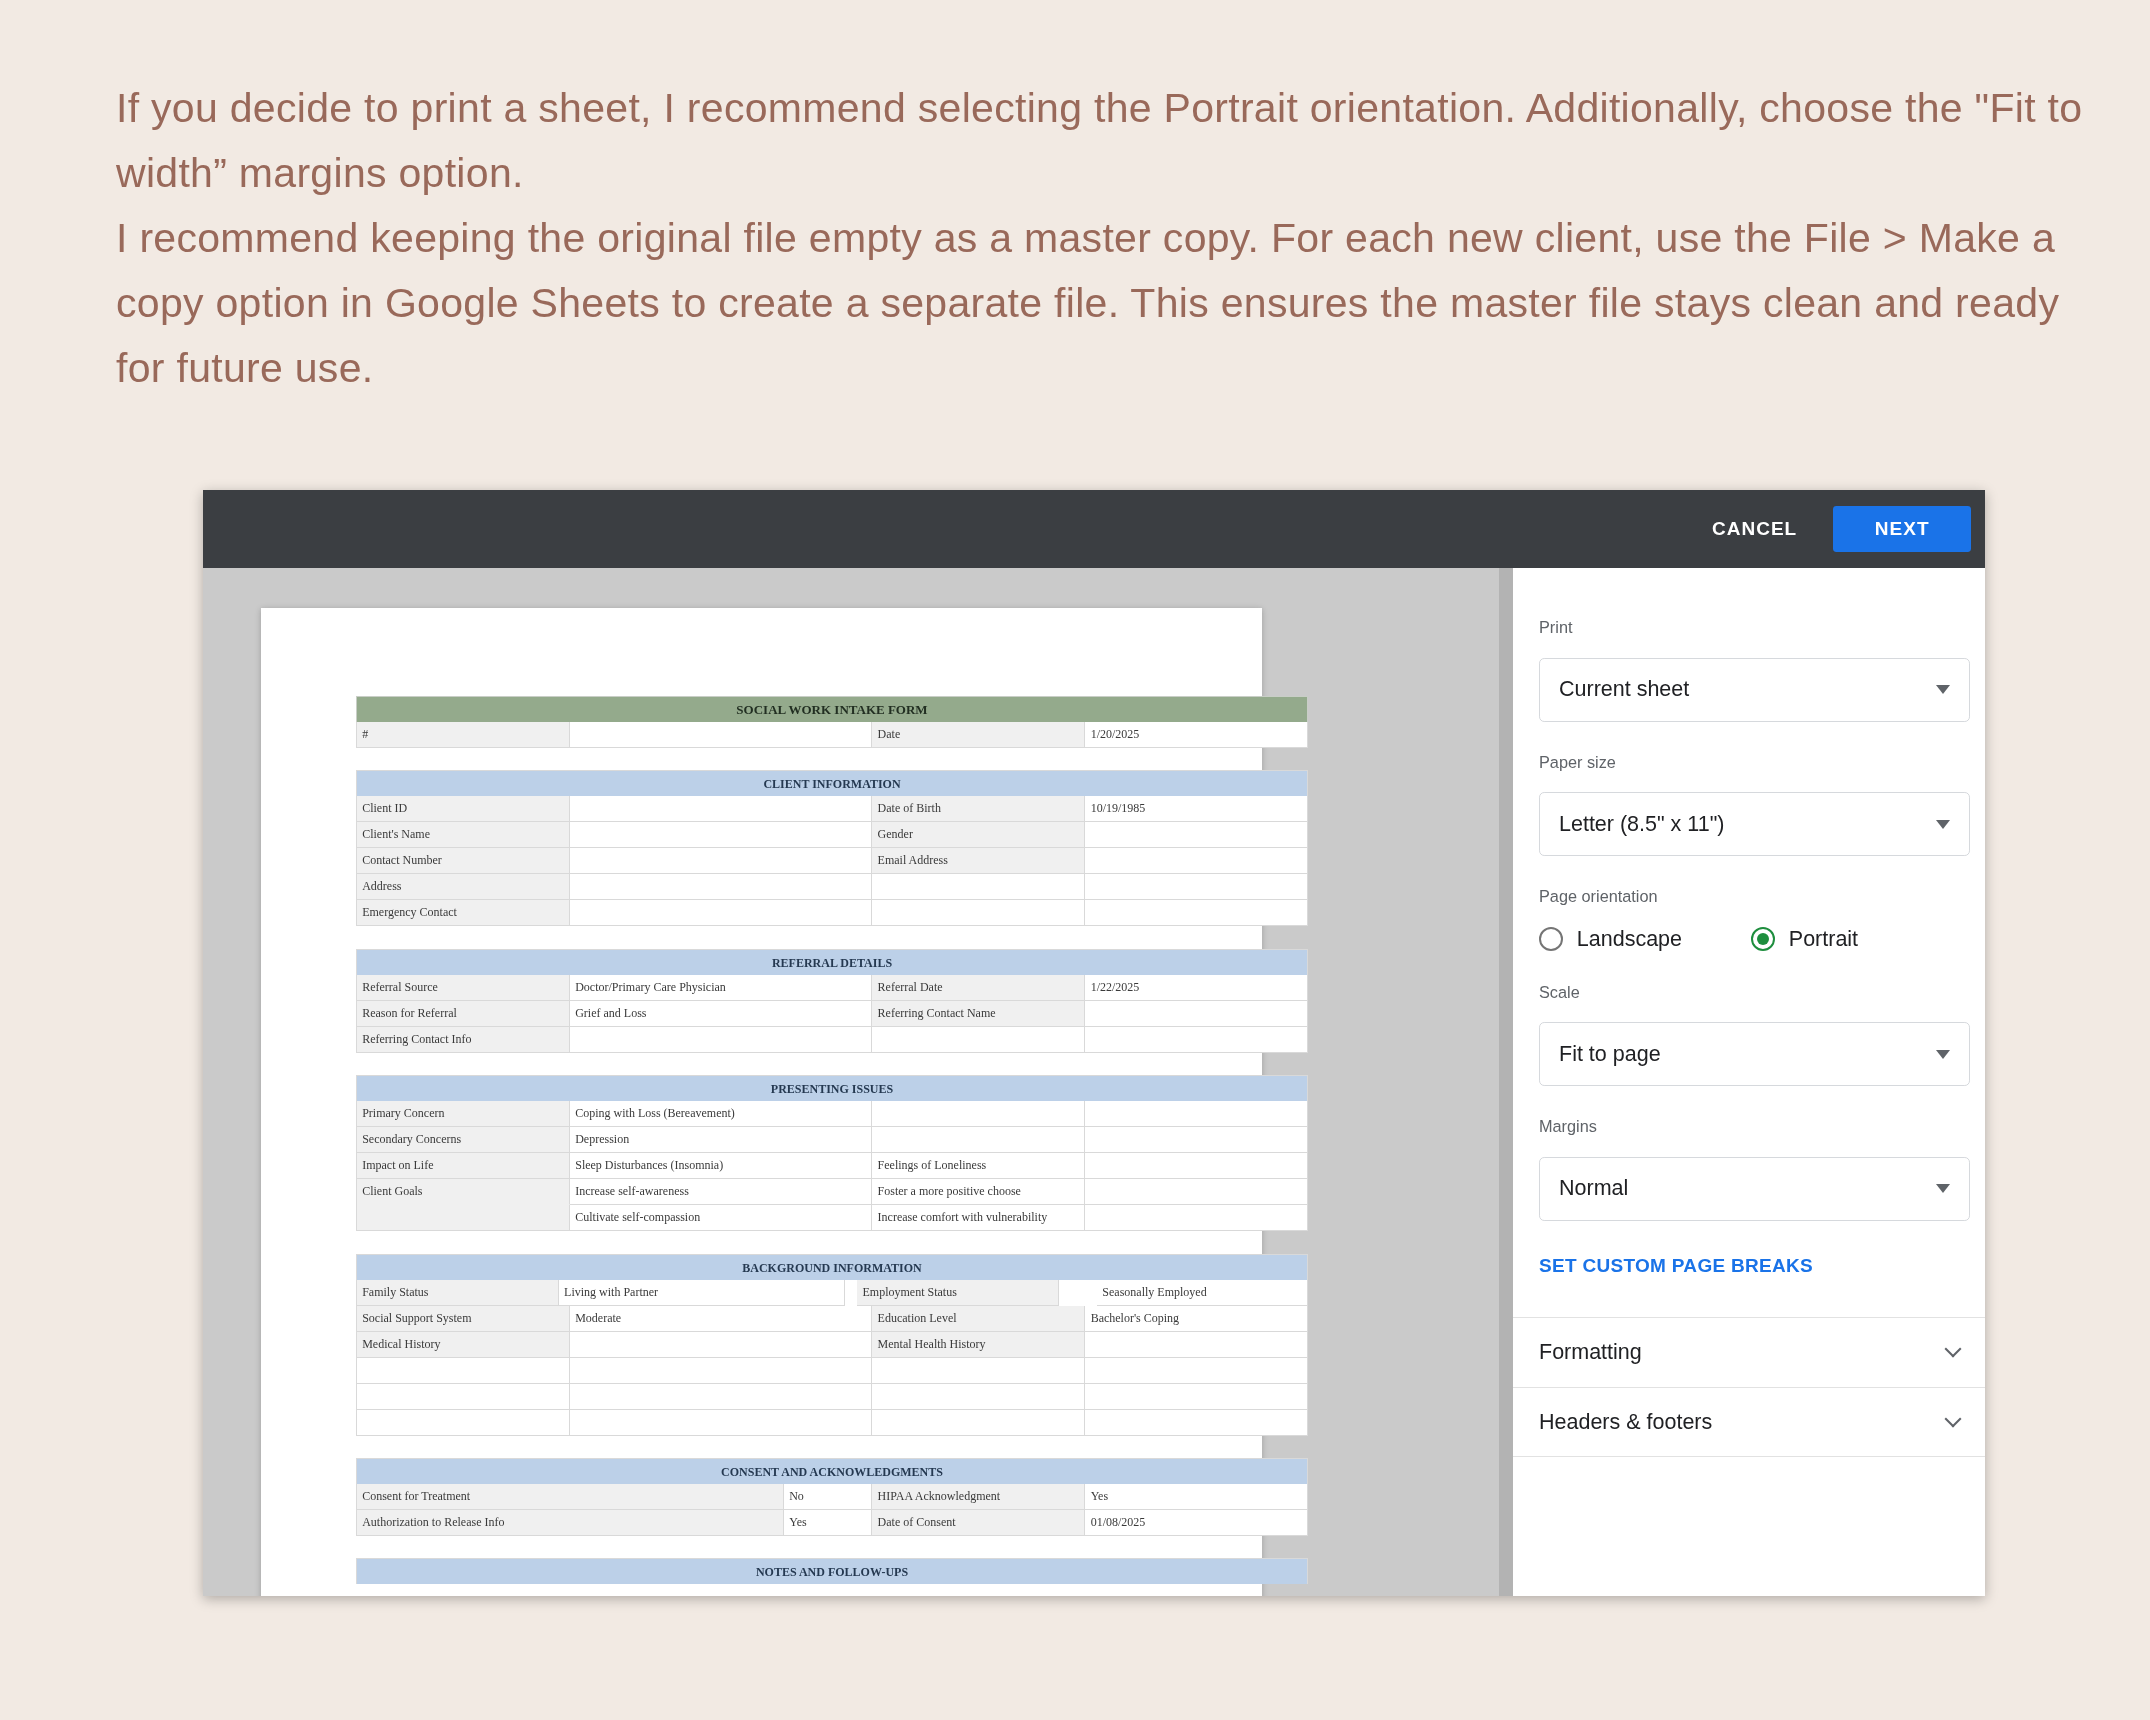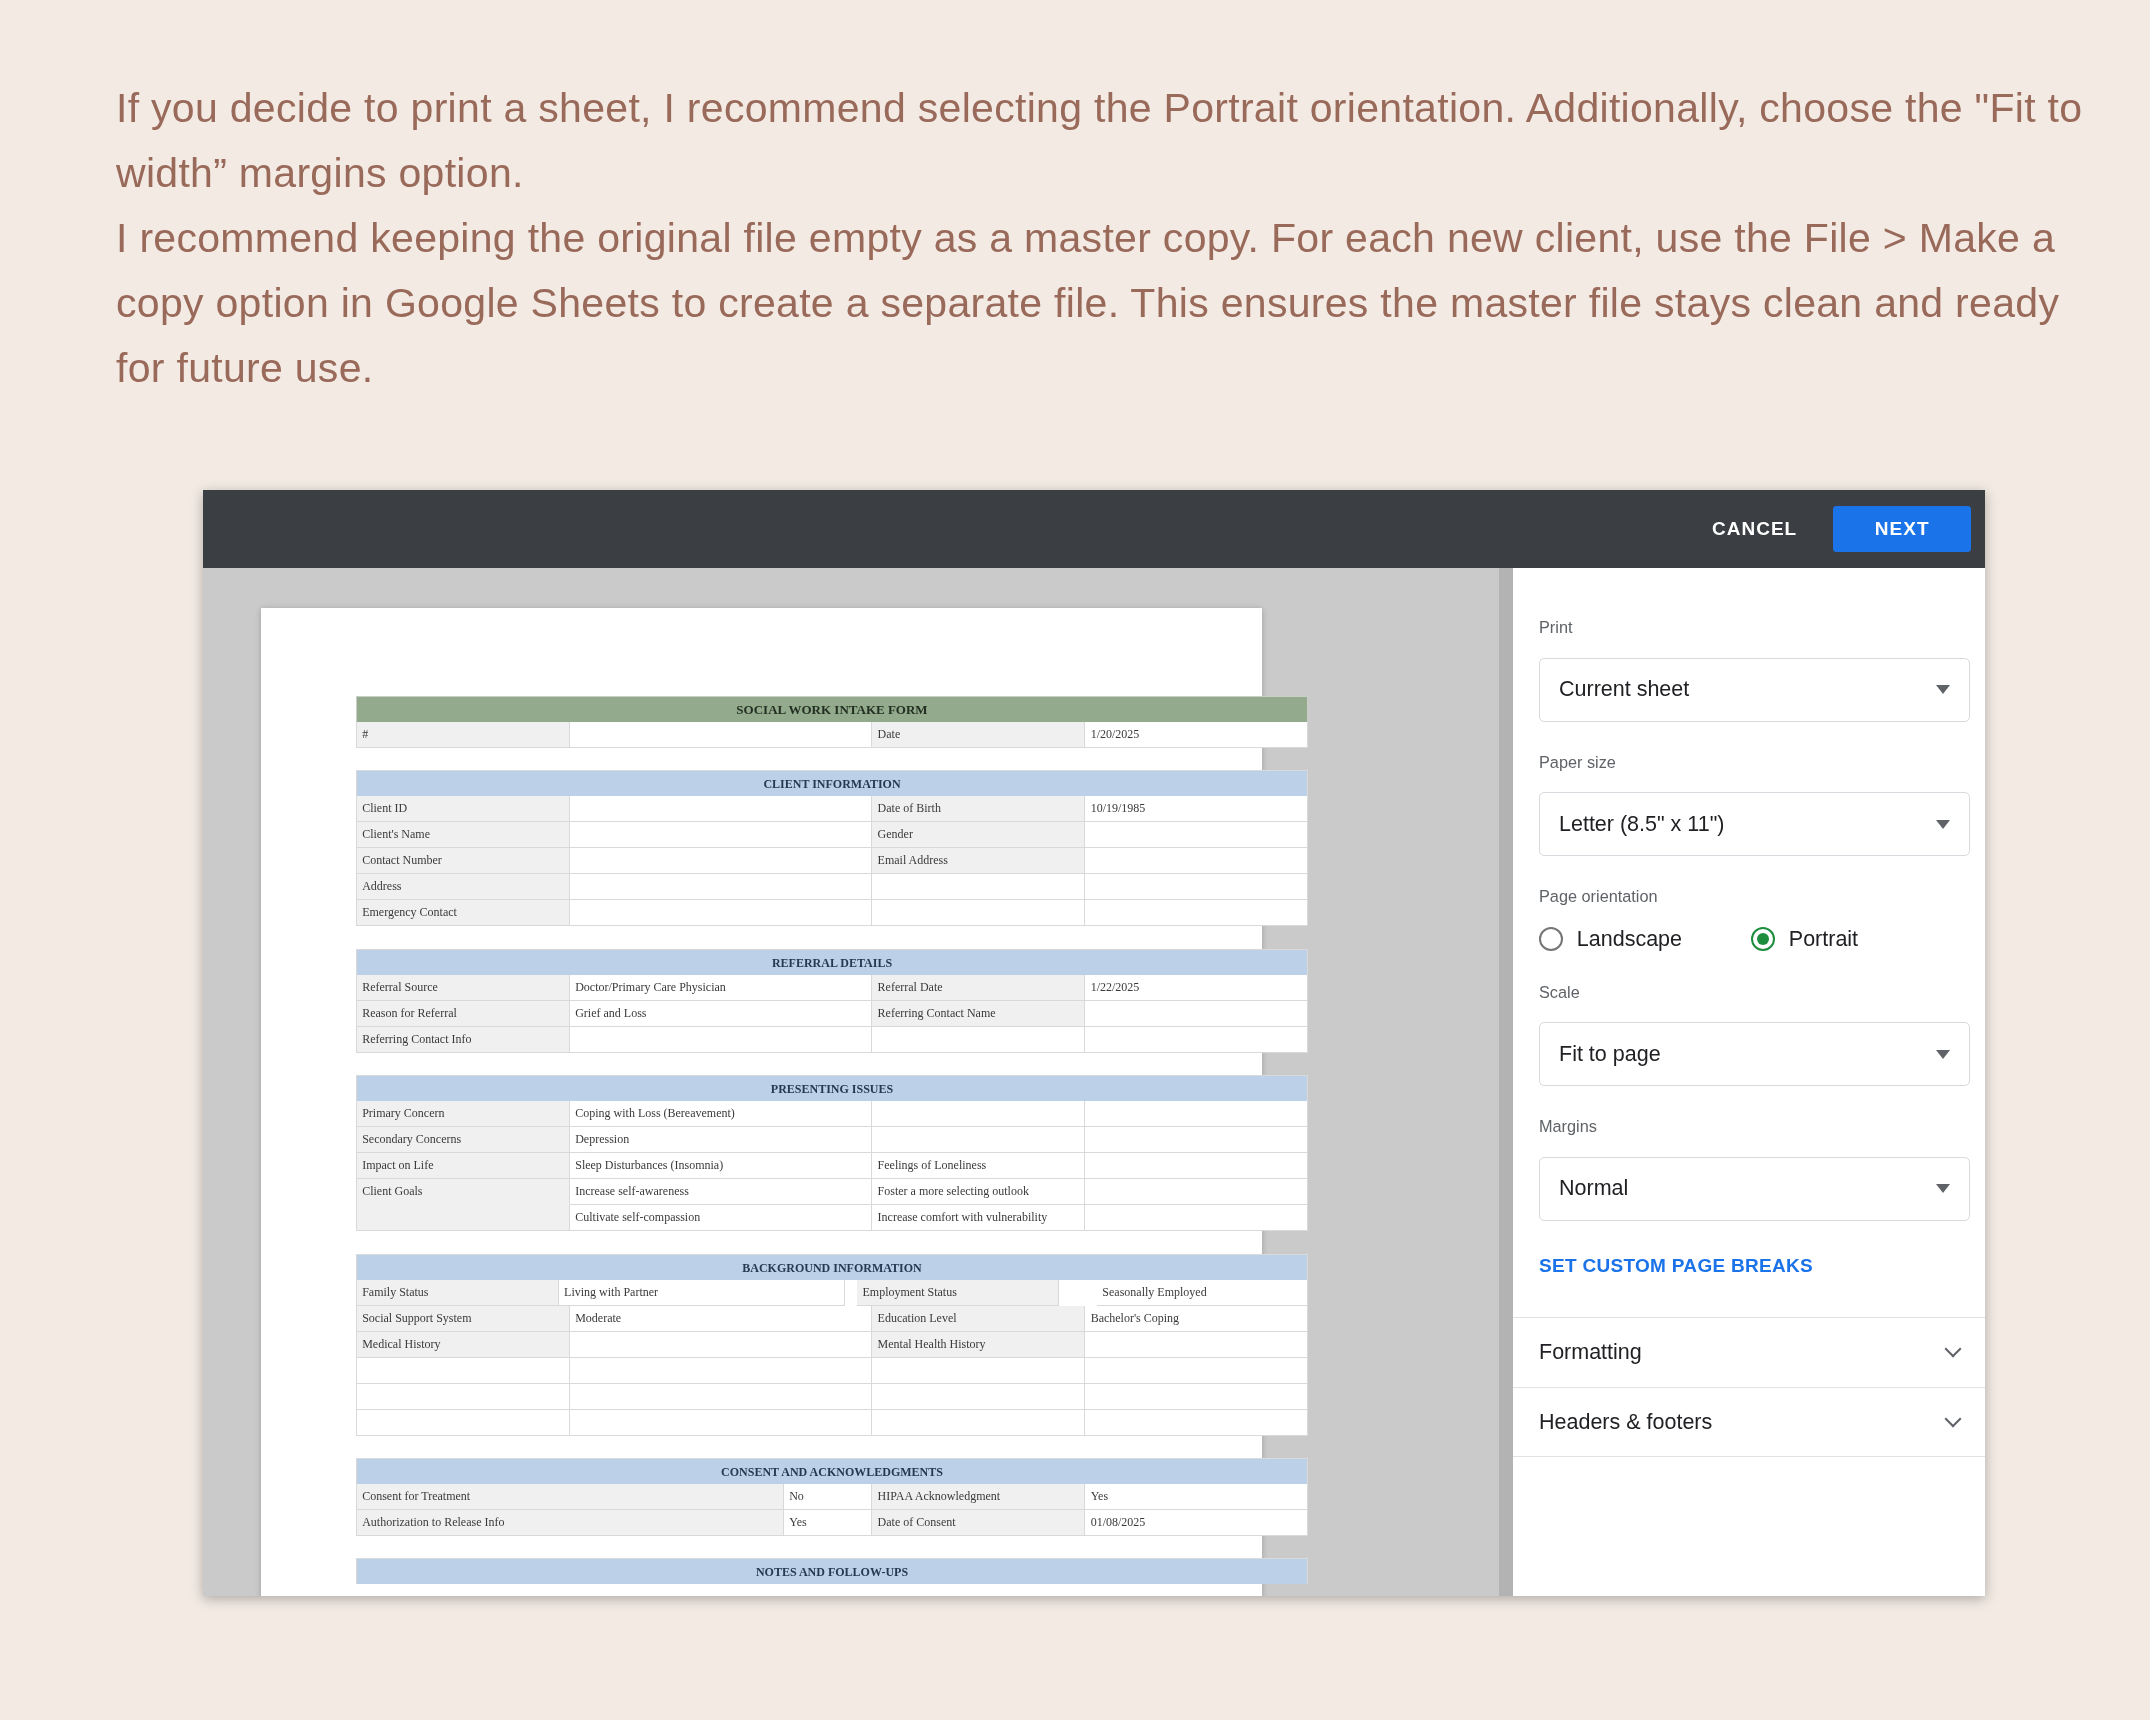--- a/index.html
+++ b/index.html
@@ -223,21 +223,21 @@
             </div>
             <div class="form-row">
               <div class="form-cell cell-label" style="width: 22.4%;">Impact on Life</div>
               <div class="form-cell cell-value" style="width: 31.8%;">Sleep Disturbances (Insomnia)</div>
               <div class="form-cell cell-value" style="width: 22.4%;">Feelings of Loneliness</div>
               <div class="form-cell cell-value" style="width: 23.4%;"></div>
             </div>
             <div class="form-row">
               <div class="form-cell cell-label merge-down" style="width: 22.4%;">Client Goals</div>
               <div class="form-cell cell-value" style="width: 31.8%;">Increase self-awareness</div>
-              <div class="form-cell cell-value" style="width: 22.4%;">Foster a more selecting outlook</div>
+              <div class="form-cell cell-value" style="width: 22.4%;">Foster a more positive choose</div>
               <div class="form-cell cell-value" style="width: 23.4%;"></div>
             </div>
             <div class="form-row">
               <div class="form-cell cell-label" style="width: 22.4%;"></div>
               <div class="form-cell cell-value" style="width: 31.8%;">Cultivate self-compassion</div>
               <div class="form-cell cell-value" style="width: 22.4%;">Increase comfort with vulnerability</div>
               <div class="form-cell cell-value" style="width: 23.4%;"></div>
             </div>
             <div class="form-gap"></div>
             <div class="form-section-header">BACKGROUND INFORMATION</div>

